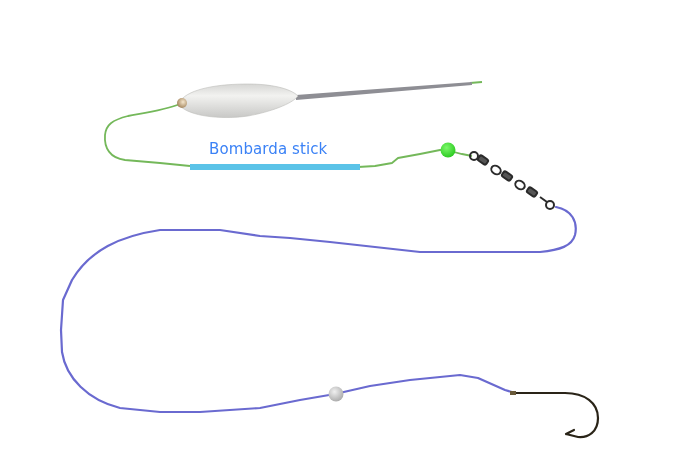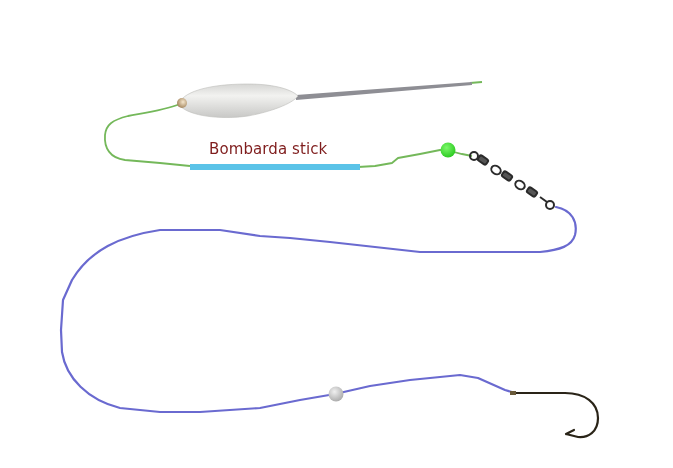--- a/index.html
+++ b/index.html
@@ -8,21 +8,21 @@
     width: 673px; height: 468px;
     background: #ffffff;
     overflow: hidden;
     font-family: "DejaVu Sans", "Liberation Sans", sans-serif;
   }
   svg { position: absolute; left: 0; top: 0; }
   .label {
     position: absolute;
     left: 209px; top: 140px;
     font-size: 15px;
-    color: #7f1d1d;
+    color: #3b82f6;
     white-space: nowrap;
     letter-spacing: 0.1px;
   }
 </style>
 </head>
 <body>
 
 <div class="canvas">
   <svg width="673" height="468" viewBox="0 0 673 468">
     <defs>

